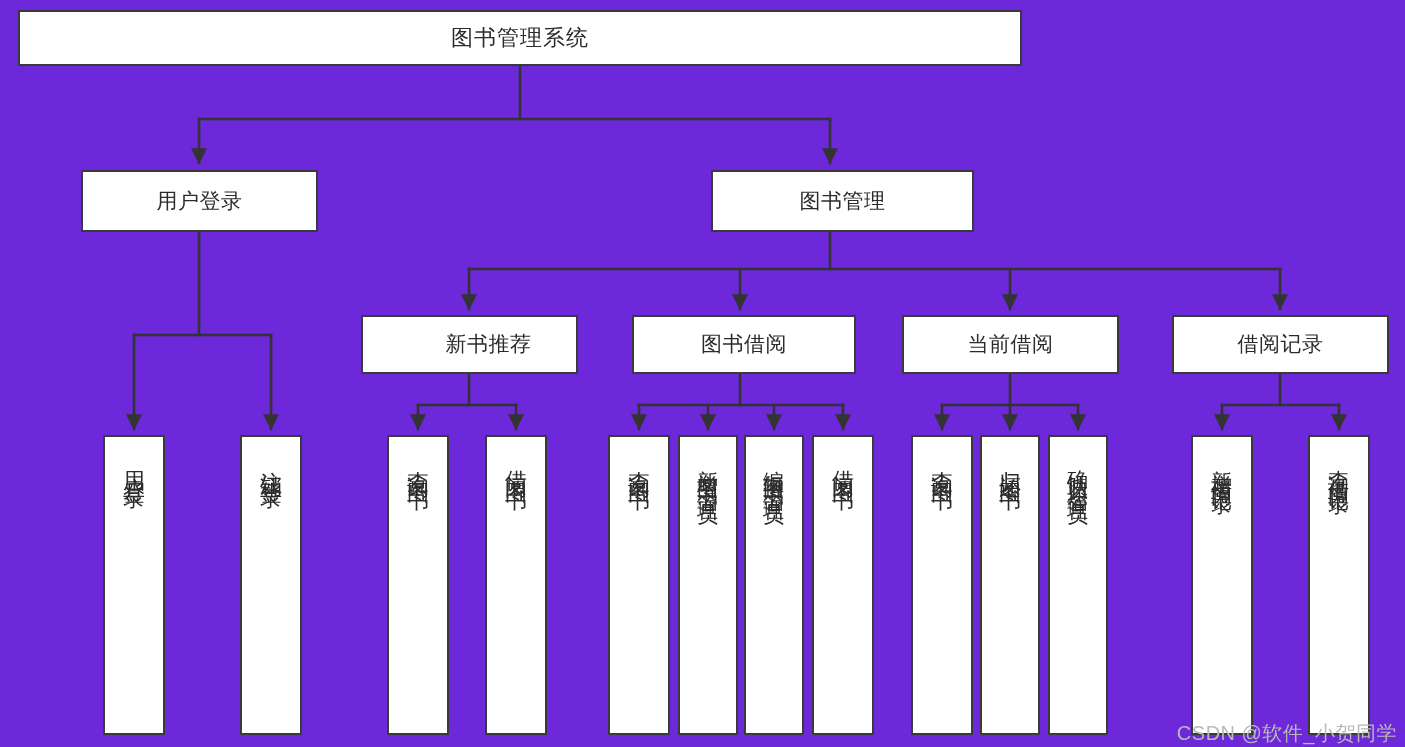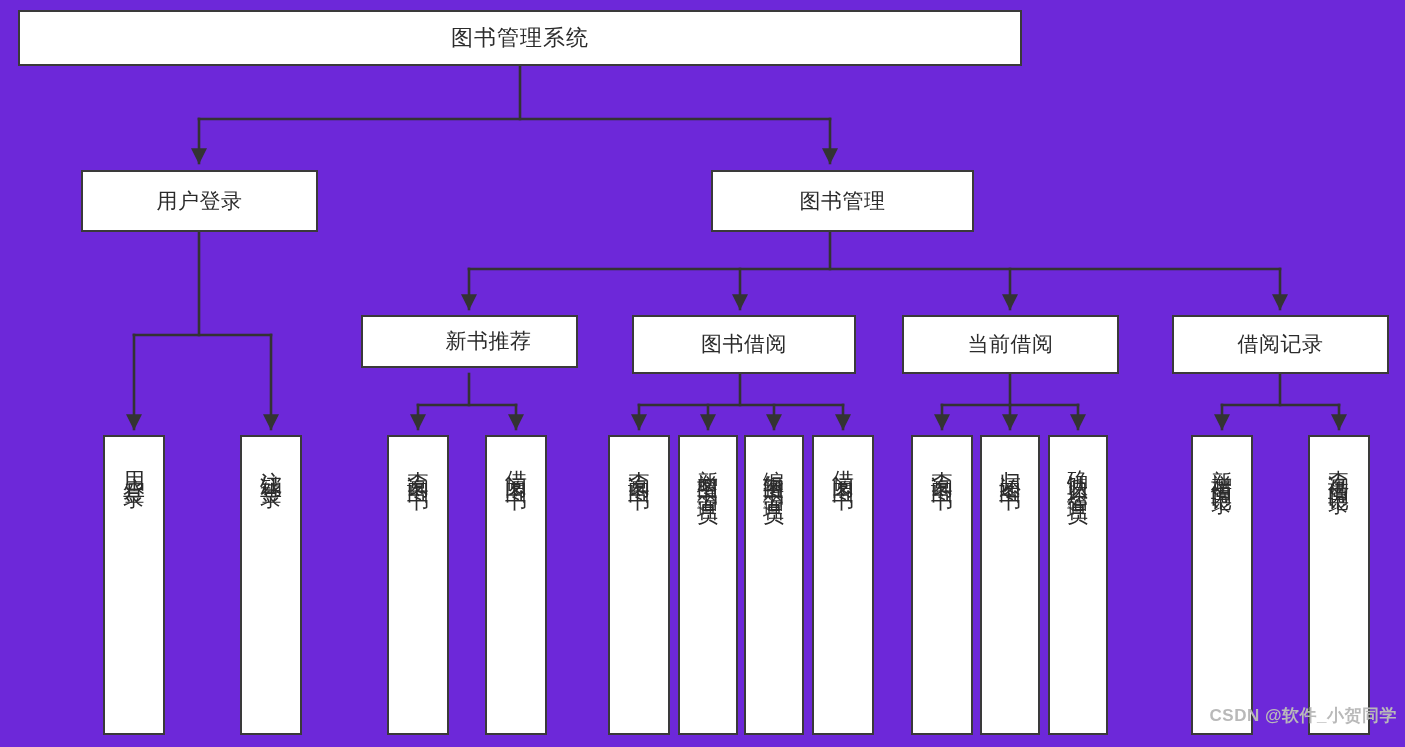--- a/index.html
+++ b/index.html
@@ -61,27 +61,26 @@
     line-height:1;
     white-space:nowrap;
   }
   .node.v.tall .lbl{
     font-size:21px;
     letter-spacing:5px;
   }
   .watermark{
     position:absolute;
     right:8px;
-    bottom:20px;
-    font-size:17px;
+    bottom:0;
+    font-size:20px;
     color:#b9b9b9;
     letter-spacing:.5px;
     z-index:5;
     white-space:nowrap;
-    font-weight:bold;
   }
 </style>
 </head>
 <body>
 
 <div id="canvas">
 
   <svg id="edges" viewBox="0 0 1405 747" width="1405" height="747" aria-hidden="true">
     <defs>
       <marker id="arrow" viewBox="0 0 10 10" refX="9.2" refY="5" markerWidth="6.2" markerHeight="6.2" orient="auto-start-reverse">
@@ -136,21 +135,21 @@
     <span class="lbl">图书管理系统</span>
   </div>
 
   <div class="node h" style="left:81px;top:170px;width:237px;height:62px;">
     <span class="lbl">用户登录</span>
   </div>
   <div class="node h" style="left:711px;top:170px;width:263px;height:62px;">
     <span class="lbl">图书管理</span>
   </div>
 
-  <div class="node h" style="left:361px;top:315px;width:217px;height:53px;padding-left:38px;">
+  <div class="node h" style="left:361px;top:315px;width:217px;height:59px;padding-left:38px;">
     <span class="lbl">新书推荐</span>
   </div>
   <div class="node h" style="left:632px;top:315px;width:224px;height:59px;">
     <span class="lbl">图书借阅</span>
   </div>
   <div class="node h" style="left:902px;top:315px;width:217px;height:59px;">
     <span class="lbl">当前借阅</span>
   </div>
   <div class="node h" style="left:1172px;top:315px;width:217px;height:59px;">
     <span class="lbl">借阅记录</span>

